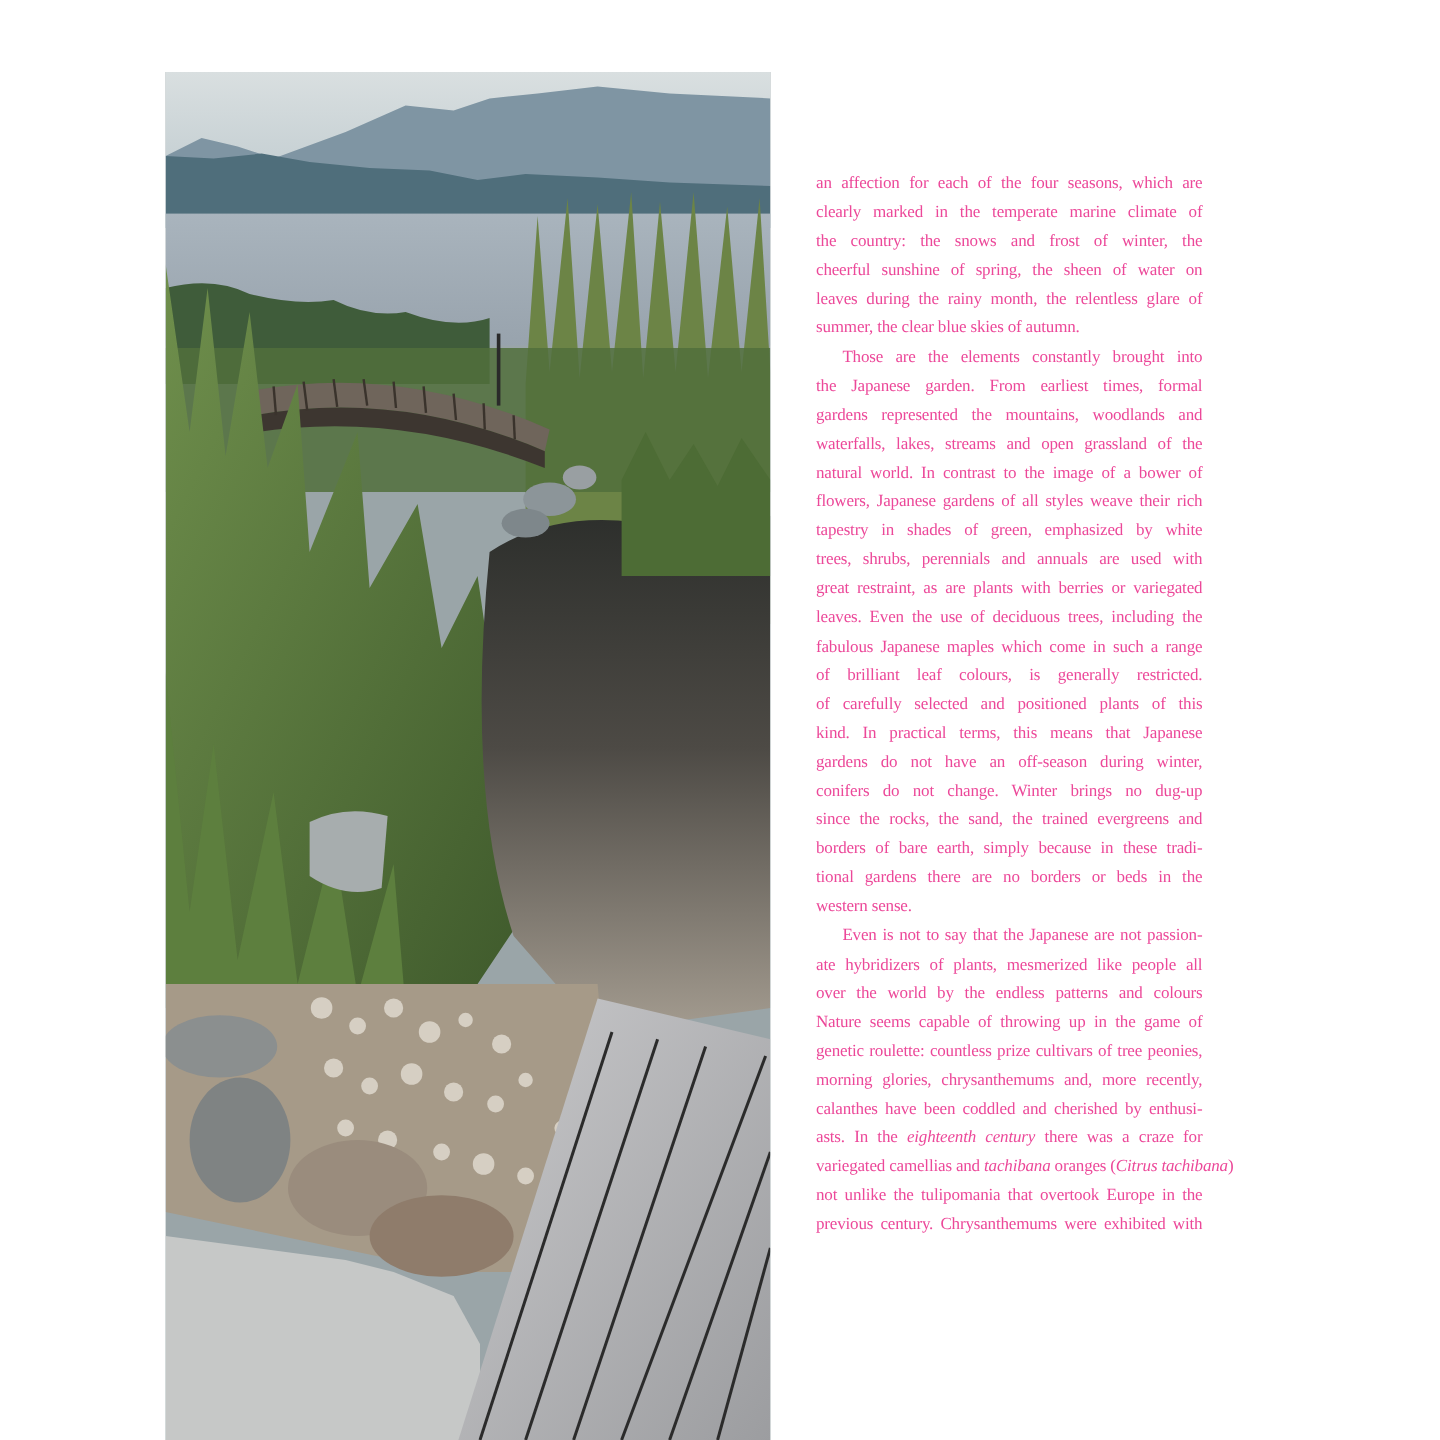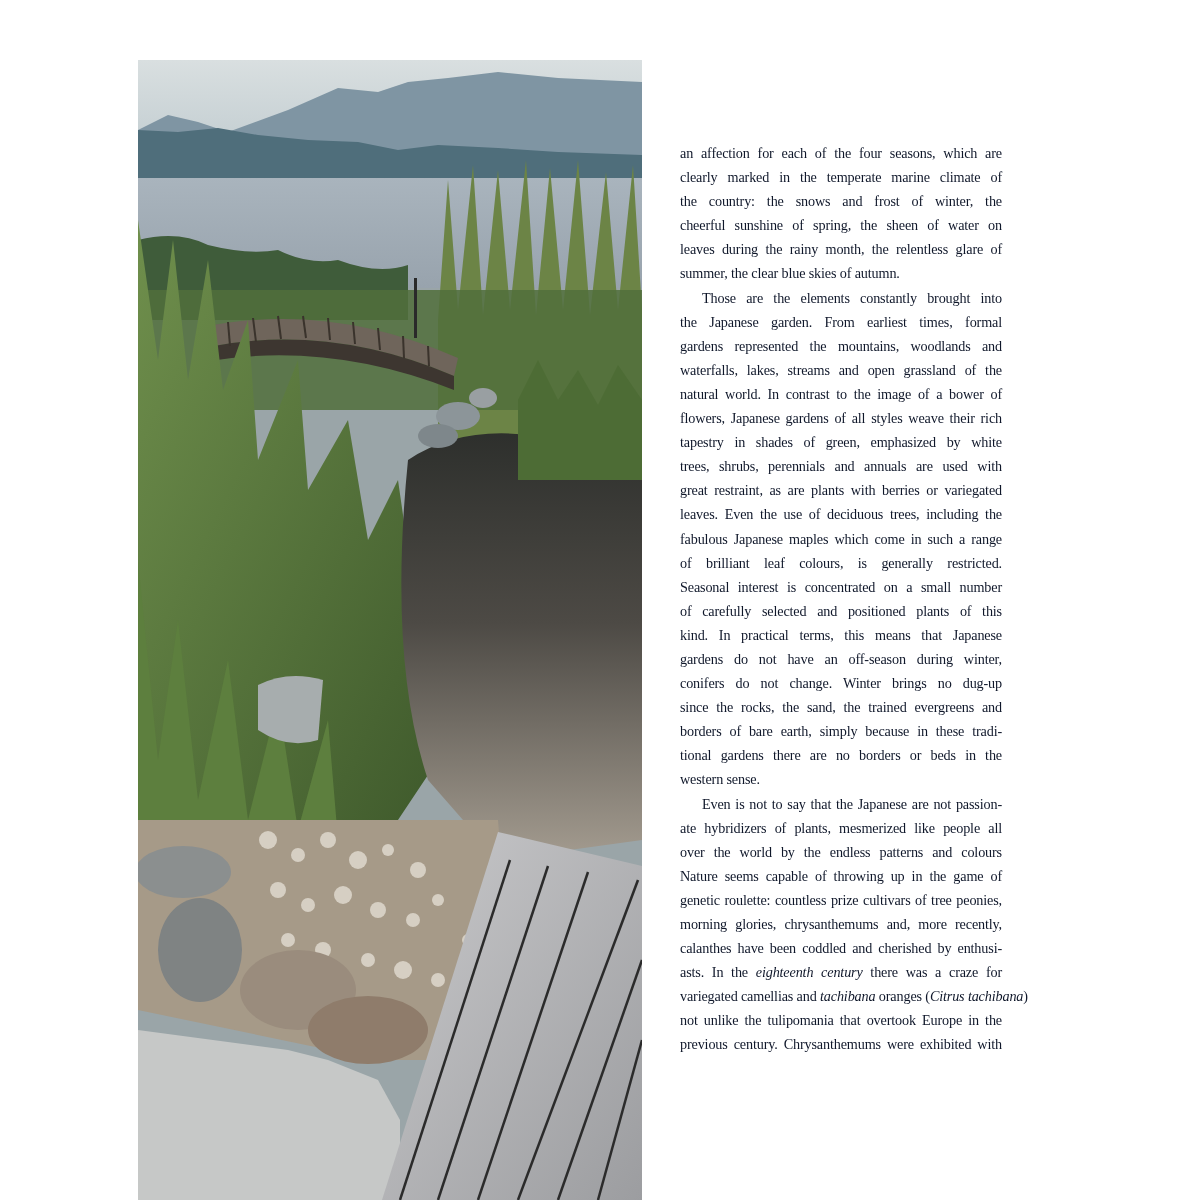--- a/index.html
+++ b/index.html
@@ -10,21 +10,21 @@
   .photo {
     position: absolute; left: 138px; top: 60px; width: 504px; height: 1140px;
     overflow: hidden; background: #9aa5a8;
   }
   .photo svg { display: block; width: 100%; height: 100%; }
 
   
   .text-col {
     position: absolute; left: 680px; top: 141px; width: 322px;
     font-family: "Liberation Serif", "DejaVu Serif", serif;
-    font-size: 14.2px; line-height: 24.1px; color: #0f172a;
+    font-size: 14.2px; line-height: 24.1px; color: #ec4899;
     letter-spacing: -0.15px;
   }
   .line { display: block; white-space: nowrap; text-align: justify; text-align-last: justify; height: 24.1px; }
   .line.last { text-align-last: left; }
   .line.indent { padding-left: 22px; }
   .it { font-style: italic; }
 </style>
 </head>
 <body>
 
@@ -155,21 +155,20 @@
       <span class="line">gardens represented the mountains, woodlands and</span>
       <span class="line">waterfalls, lakes, streams and open grassland of the</span>
       <span class="line">natural world. In contrast to the image of a bower of</span>
       <span class="line">flowers, Japanese gardens of all styles weave their rich</span>
       <span class="line">tapestry in shades of green, emphasized by white</span>
       <span class="line">trees, shrubs, perennials and annuals are used with</span>
       <span class="line">great restraint, as are plants with berries or variegated</span>
       <span class="line">leaves. Even the use of deciduous trees, including the</span>
       <span class="line">fabulous Japanese maples which come in such a range</span>
       <span class="line">of brilliant leaf colours, is generally restricted.</span>
-      <span class="line">Seasonal interest is concentrated on a small number</span>
       <span class="line">of carefully selected and positioned plants of this</span>
       <span class="line">kind. In practical terms, this means that Japanese</span>
       <span class="line">gardens do not have an off-season during winter,</span>
       <span class="line">conifers do not change. Winter brings no dug-up</span>
       <span class="line">since the rocks, the sand, the trained evergreens and</span>
       <span class="line">borders of bare earth, simply because in these tradi-</span>
       <span class="line">tional gardens there are no borders or beds in the</span>
       <span class="line last">western sense.</span>
     </div>
     <div>

